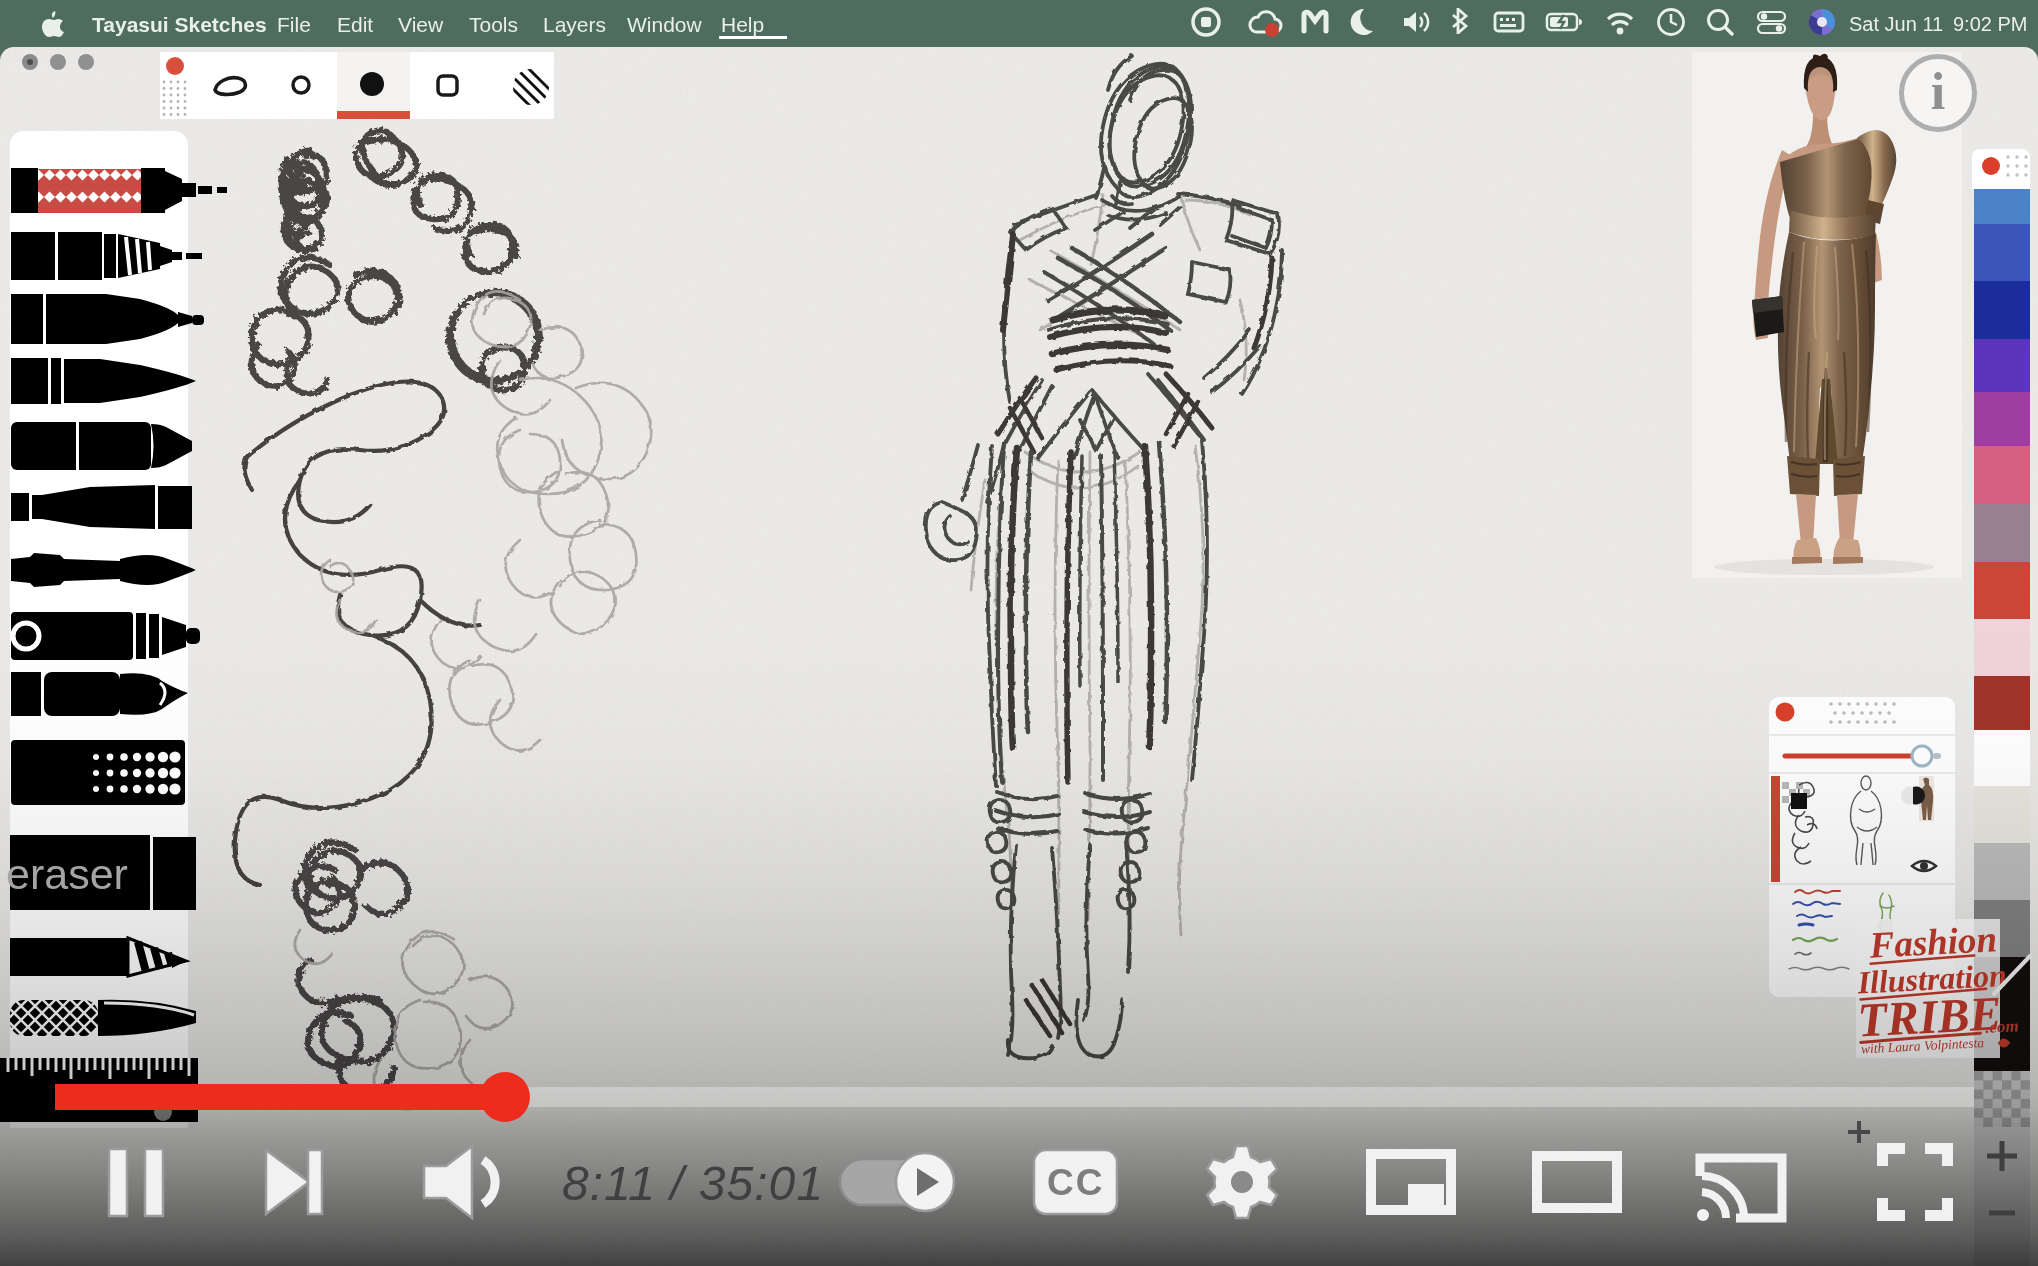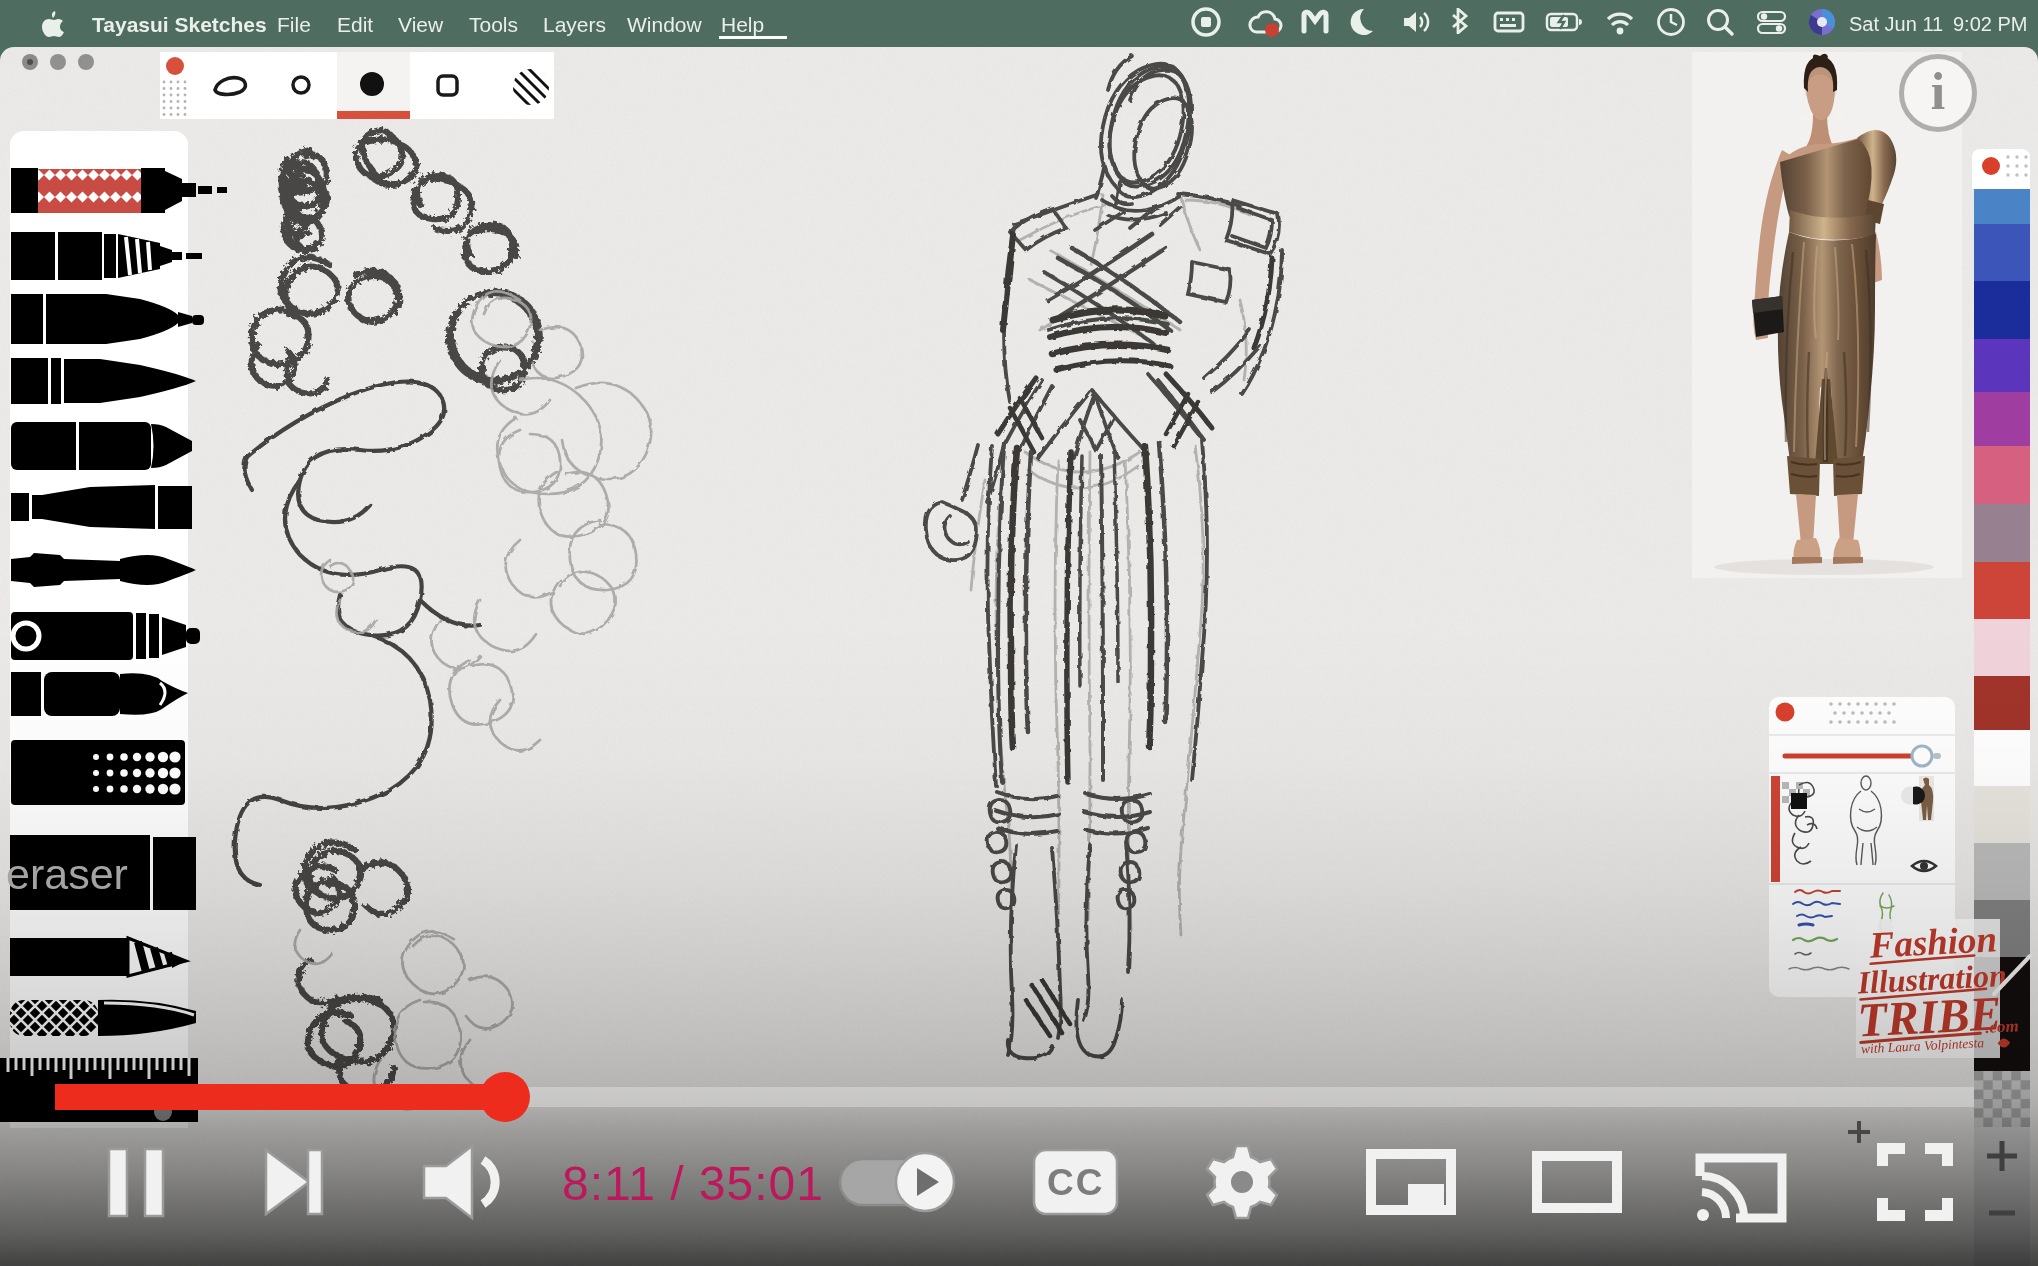--- a/index.html
+++ b/index.html
@@ -31,21 +31,21 @@
   #lpanel{left:1769px;top:697px;width:186px;height:300px;background:rgba(255,255,255,0.95);border-radius:10px;}
   
   #logo{left:1856px;top:919px;width:144px;height:139px;background:rgba(255,255,255,0.82);}
   
   #shade{left:0;top:0;width:2038px;height:1266px;pointer-events:none;
     background:linear-gradient(rgba(0,0,0,0) 620px, rgba(0,0,0,0.02) 760px, rgba(0,0,0,0.07) 880px, rgba(0,0,0,0.12) 960px, rgba(0,0,0,0.18) 1040px, rgba(0,0,0,0.22) 1083px, rgba(0,0,0,0.26) 1107px, rgba(0,0,0,0.33) 1130px, rgba(0,0,0,0.41) 1165px, rgba(0,0,0,0.50) 1200px, rgba(0,0,0,0.60) 1235px, rgba(0,0,0,0.72) 1266px);}
   
   #track{left:55px;top:1087px;width:1919px;height:20px;background:rgba(255,255,255,0.30);}
   #redbar{left:55px;top:1084px;width:437px;height:26px;background:#ee2c1e;}
   #knob{left:480px;top:1072px;width:50px;height:50px;border-radius:50%;background:#ee2c1e;}
-  #time{left:562px;top:1156px;font-size:48px;color:#be185d;letter-spacing:1px;}
+  #time{left:562px;top:1156px;font-size:48px;color:#404040;letter-spacing:1px;font-style:italic;}
 </style>
 </head>
 <body>
 <div id="app">
 
   <div id="menubar" class="abs">
     <svg class="abs" style="left:42px;top:11px;" width="22" height="26" viewBox="0 0 22 26">
       <path fill="#e9efe9" d="M11 7 c-2-3-1-6 2-7 1 2 0 5-2 7z M16 8 c3 0 5 2 5 2 s-3 2-3 6 c0 4 4 5 4 5 s-2 5-5 5 c-2 0-3-1-5-1 s-3 1-5 1 c-3 0-7-5-7-10 c0-5 3-8 7-8 c2 0 3 1 5 1 s2-1 4-1z"></path>
     </svg>
     <div class="mi b" style="left:92px;">Tayasui Sketches</div>

